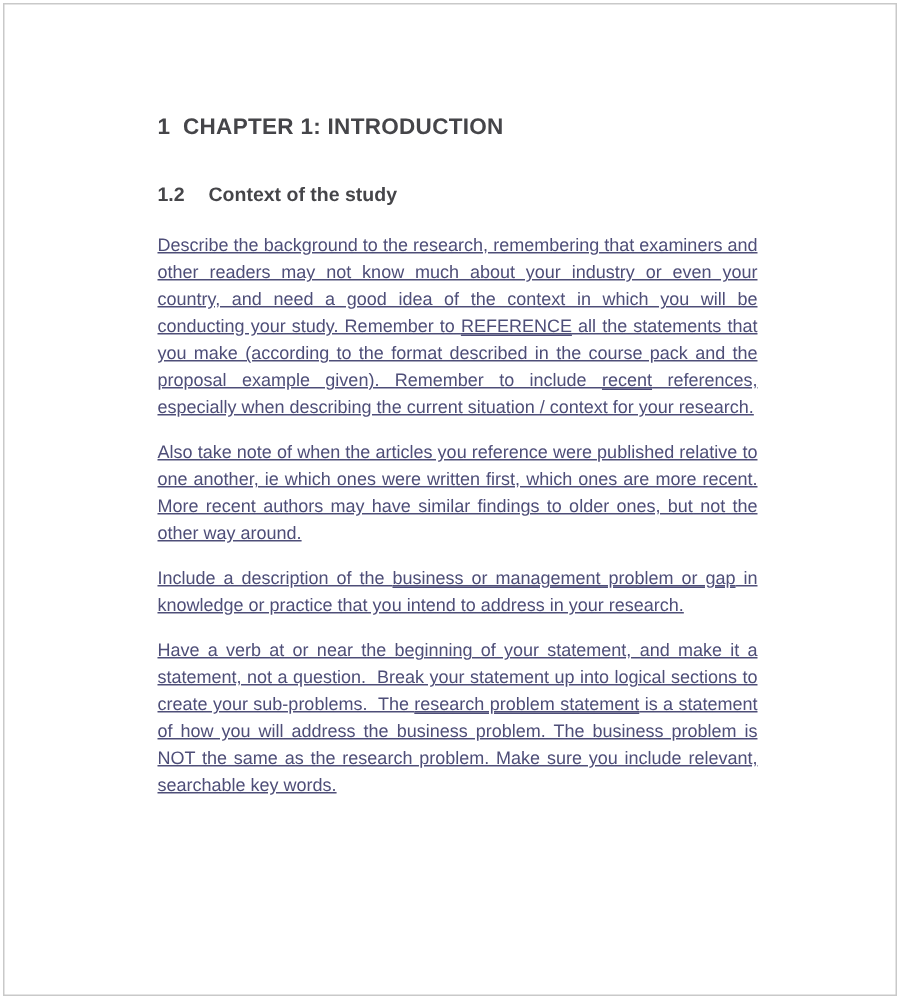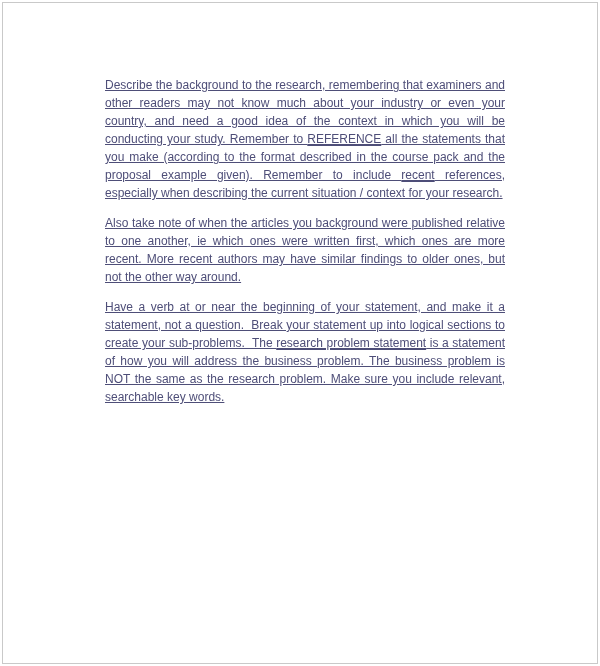--- a/index.html
+++ b/index.html
@@ -60,26 +60,29 @@
   p.justify{text-align:justify;text-decoration:underline;}
   .u{text-decoration:underline;text-underline-offset:2px;}
 </style>
 </head>
 <body>
 
 <div class="page-border"></div>
 
 <div class="page">
 
+  <h1><span class="num">1</span><span class="ttl">CHAPTER 1: INTRODUCTION</span></h1>
 
 
 
+  <h2><span class="num">1.2</span><span class="ttl">Context of the study</span></h2>
 
   <p class="justify"><span>Describe the background to the research, remembering that examiners and other readers may not know much about your industry or even your country, and need a good idea of the context in which you will be conducting your study. Remember to </span><span class="u">REFERENCE</span><span> all the statements that you make (according to the format described in the course pack and the proposal example given). Remember to include </span><span class="u">recent</span><span> references, especially when describing the current situation / context for your research.</span></p>
 
-  <p class="justify"><span>Also take note of when the articles you background were published relative to one another, ie which ones were written first, which ones are more recent. More recent authors may have similar findings to older ones, but not the other way around.</span></p>
+  <p class="justify"><span>Also take note of when the articles you reference were published relative to one another, ie which ones were written first, which ones are more recent. More recent authors may have similar findings to older ones, but not the other way around.</span></p>
 
+  <p class="justify"><span>Include a description of the </span><span class="u">business or management problem or gap</span><span> in knowledge or practice that you intend to address in your research.</span></p>
 
 
 
   <p class="justify"><span>Have a verb at or near the beginning of your statement, and make it a statement, not a question.&nbsp; Break your statement up into logical sections to create your sub-problems.&nbsp; The </span><span class="u">research problem statement</span><span> is a statement of how you will address the business problem. The business problem is NOT the same as the research problem. Make sure you include relevant, searchable key words.</span></p>
 
 </div>
 
 </body></html>

